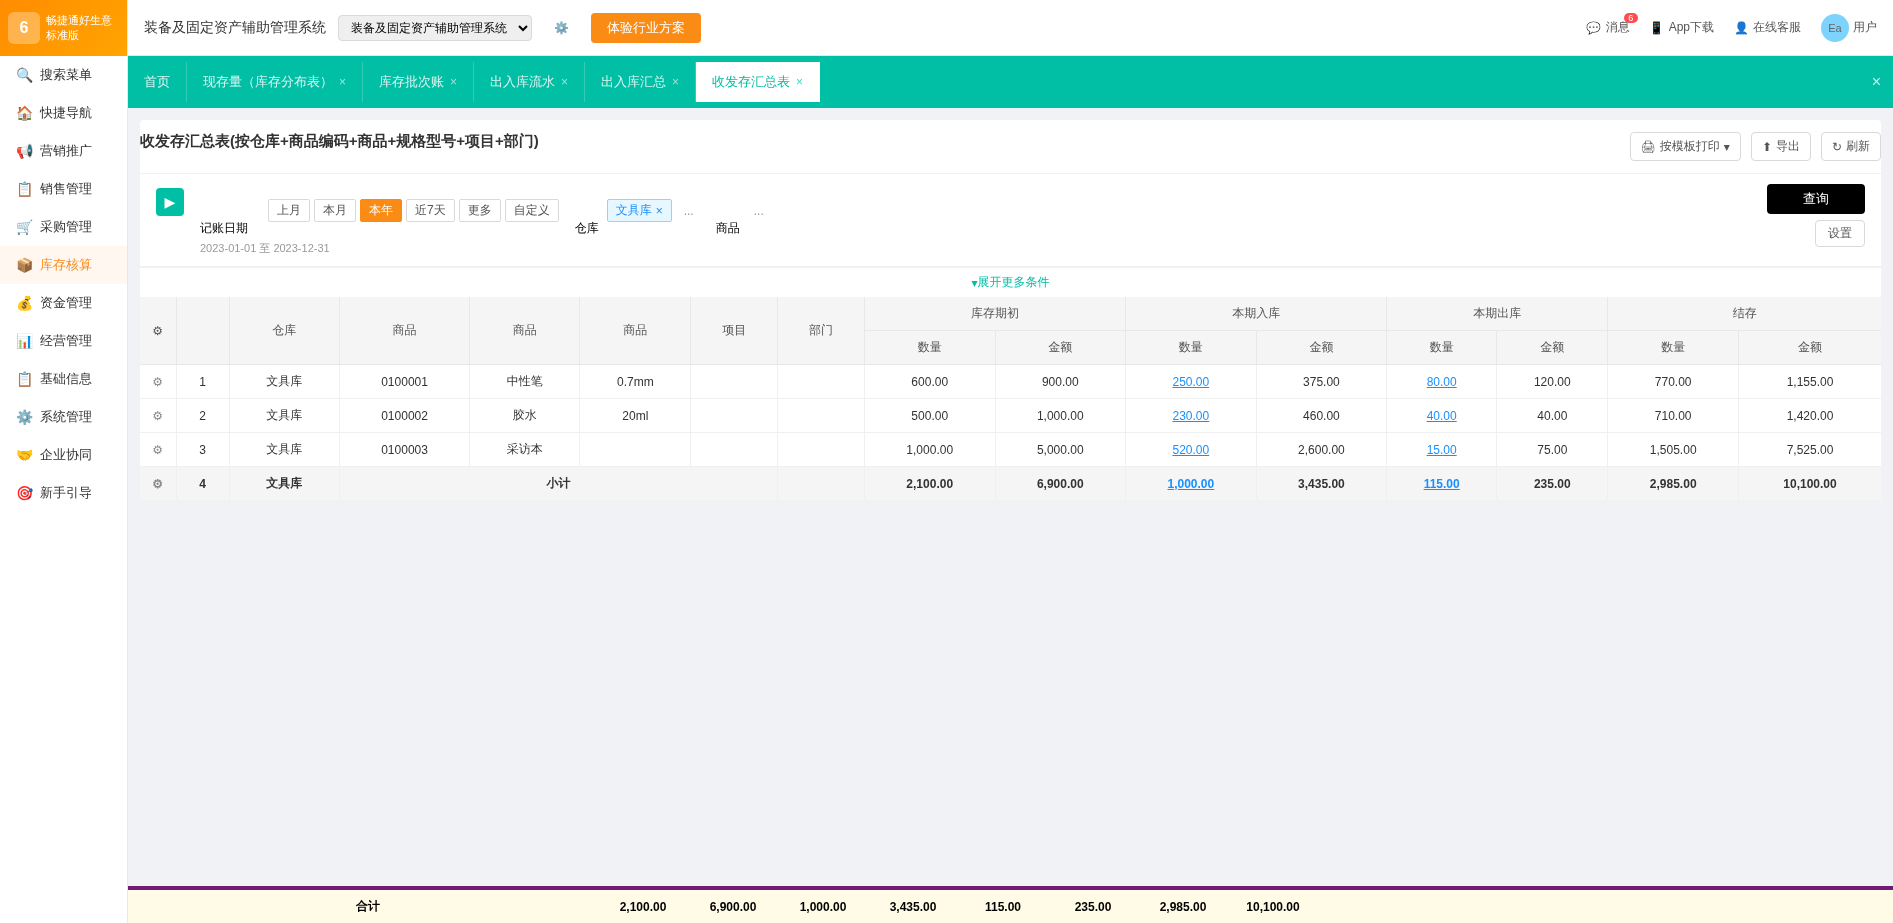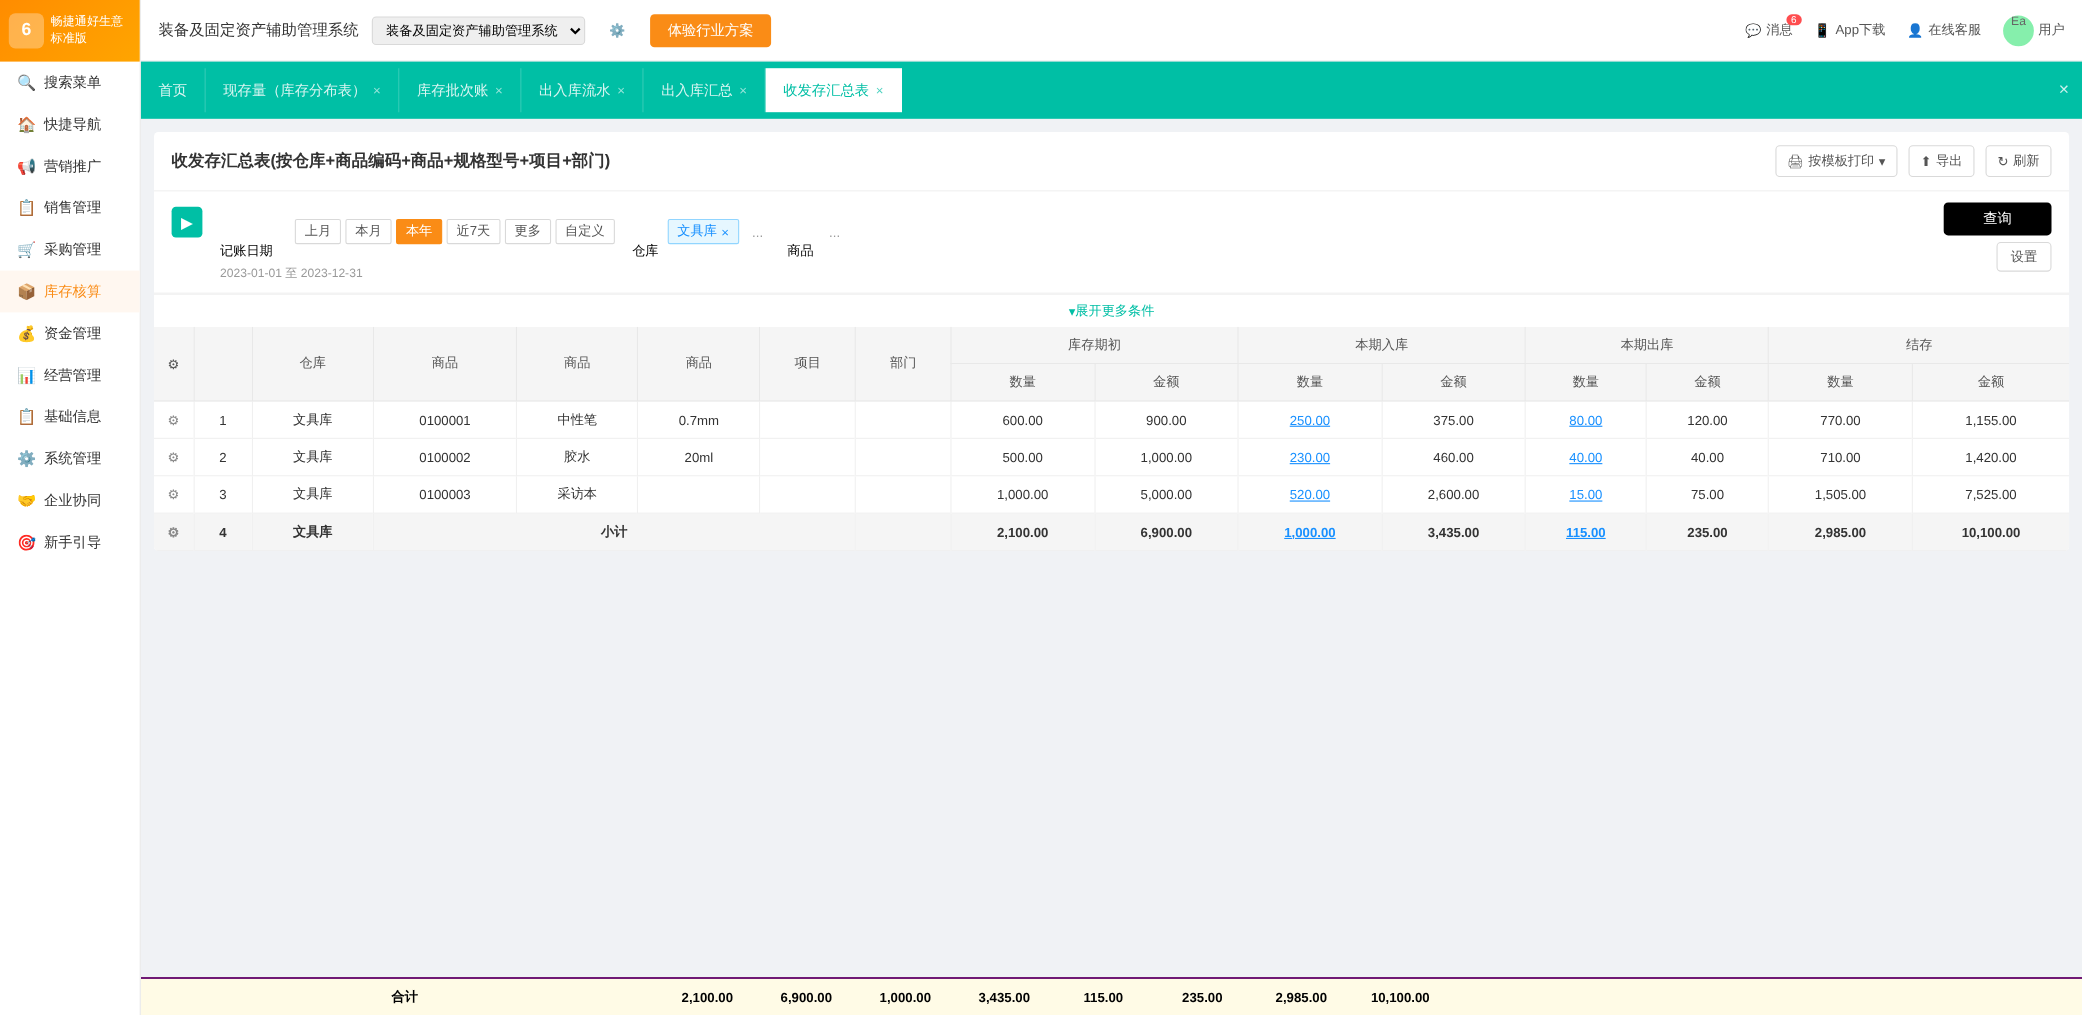--- a/index.html
+++ b/index.html
@@ -114,23 +114,24 @@
       color: white;
       border-radius: 8px;
       font-size: 9px;
       padding: 0 4px;
       min-width: 14px;
       text-align: center;
     }
     .user-avatar {
       width: 28px;
       height: 28px;
-      background: #86efac;
+      background: #7dd3fc;
       border-radius: 50%;
       display: flex;
+      align-items: center;
       justify-content: center;
       font-size: 11px;
       color: #666;
     }
 
     
     .tab-bar {
       background: #00bfa5;
       display: flex;
       align-items: center;
@@ -179,24 +180,23 @@
 
     
     .card {
       background: white;
       border-radius: 4px;
       overflow: hidden;
     }
 
     
     .page-header {
-      padding: 12px 16px;
+      padding: 12px 0;
       border-bottom: 1px solid #f0f0f0;
       display: flex;
-      align-items: center;
       justify-content: space-between;
     }
     .page-title {
       font-size: 15px;
       font-weight: 600;
       color: #333;
     }
     .header-actions {
       display: flex;
       align-items: center;
@@ -380,21 +380,21 @@
       padding: 6px;
       cursor: pointer;
       color: #00bfa5;
       font-size: 12px;
       border-top: 1px solid #f0f0f0;
     }
 
     
     .bottom-total {
       background: #fffbe6;
-      border-top: 2px solid #701a75;
+      border-top: 4px solid #701a75;
       display: flex;
       align-items: center;
       padding: 8px 10px;
       font-size: 12px;
       font-weight: 600;
       position: fixed;
       bottom: 0;
       left: 128px;
       right: 0;
       z-index: 100;

